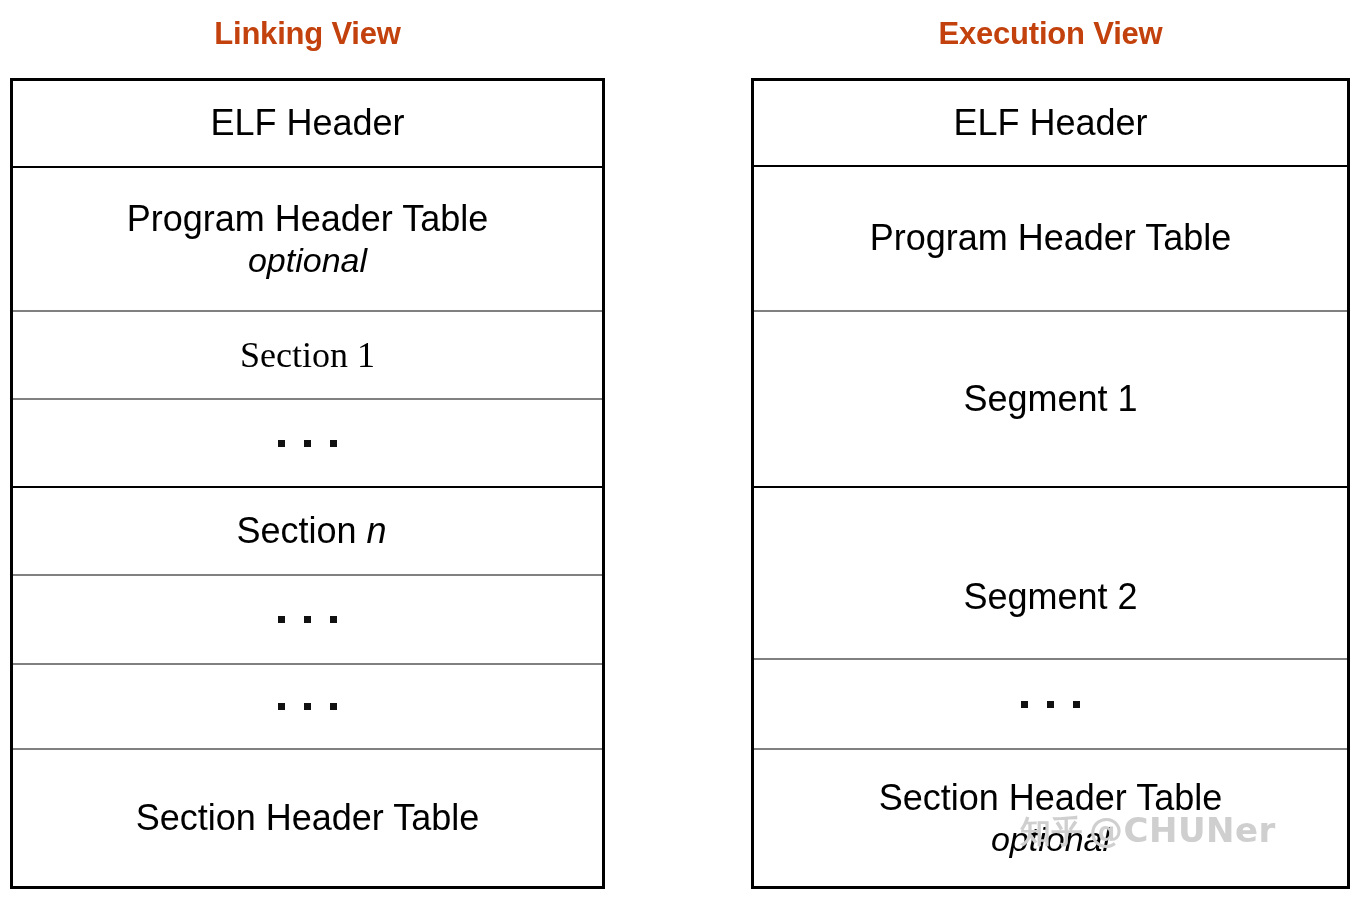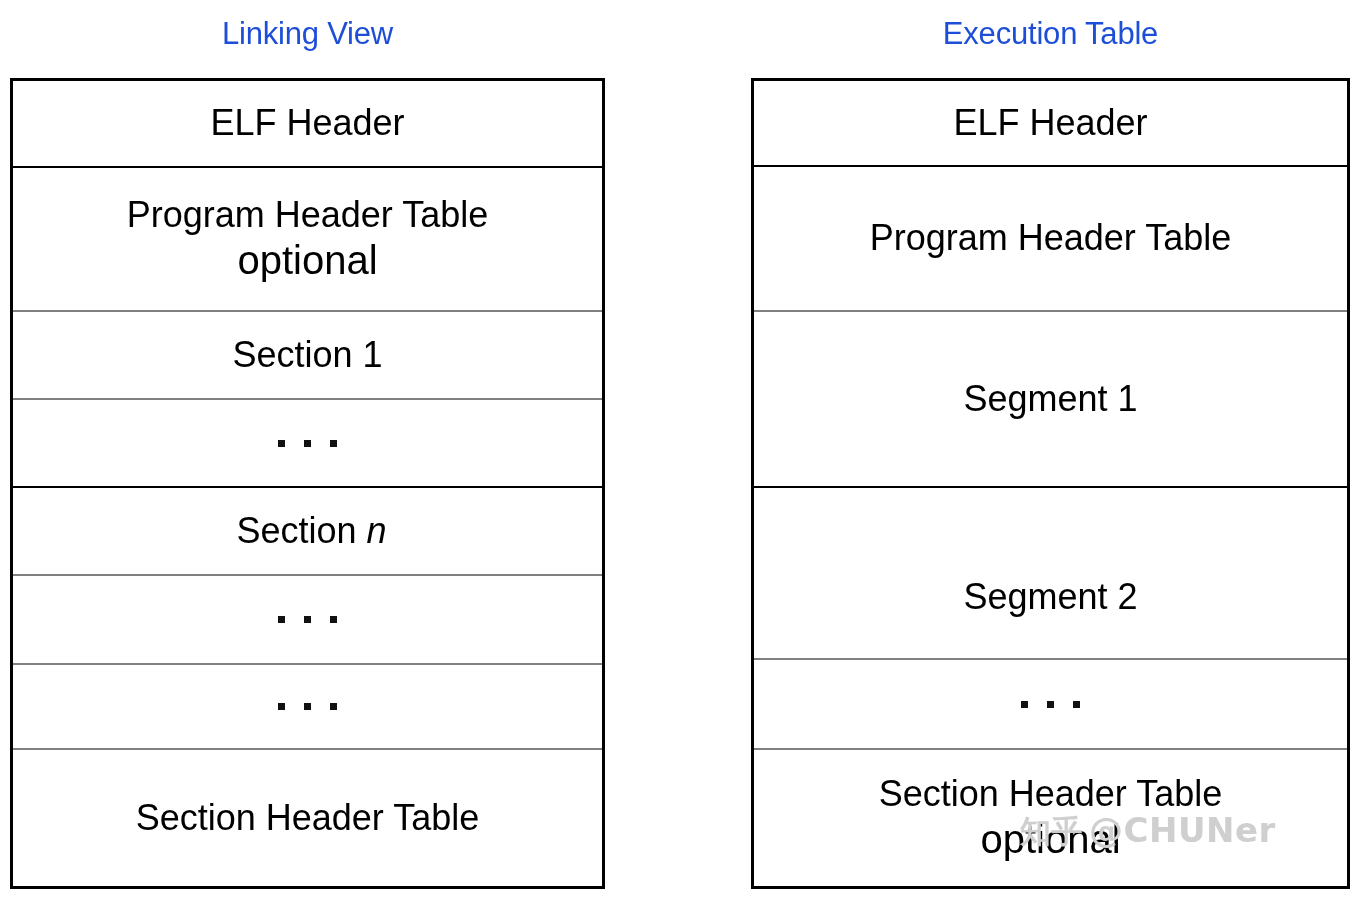--- a/index.html
+++ b/index.html
@@ -18,24 +18,24 @@
 
   .diagram {
     position: absolute;
     inset: 0;
   }
 
   
   .col-title {
     position: absolute;
     font-size: 31px;
-    font-weight: normal;
+    font-weight: bold;
     letter-spacing: -0.2px;
     text-align: center;
-    color: #1d4ed8;
+    color: #c2410c;
     white-space: nowrap;
   }
   .col-title.left  { left: 10px;  top: 16px; width: 595px; }
   .col-title.right { left: 751px; top: 16px; width: 599px; }
 
   
   .box {
     position: absolute;
     border: 3px solid #000000;
     background: #ffffff;
@@ -56,21 +56,22 @@
     justify-content: center;
     text-align: center;
   }
   .row .line {
     font-size: 36px;
     line-height: 1.18;
     white-space: nowrap;
     color: #000;
   }
   .row .line.sub {
-    font-size: 40px;
+    font-style: italic;
+    font-size: 34px;
   }
 
   
   .sep {
     position: absolute;
     left: 0;
     right: 0;
     height: 0;
     border-top: 2px solid #000000;
   }
@@ -109,36 +110,36 @@
     margin-right: 6px;
   }
 </style>
 </head>
 <body>
 
 <div class="diagram">
 
   <div class="col-title left">Linking View</div>
 
-  <div class="col-title right">Execution Table</div>
+  <div class="col-title right">Execution View</div>
 
   <div class="box left">
 
     <div class="row" style="top:0px; height:85px;">
       <span class="line">ELF Header</span>
     </div>
     <div class="sep dark" style="top:85px;"></div>
 
     <div class="row" style="top:87px; height:142px;">
       <span class="line">Program Header Table</span>
       <span class="line sub">optional</span>
     </div>
     <div class="sep gray" style="top:229px;"></div>
 
-    <div class="row" style="top:231px; height:86px;">
+    <div class="row" style="top:231px; height:86px;font-family:Liberation Serif, serif;">
       <span class="line">Section 1</span>
     </div>
     <div class="sep gray" style="top:317px;"></div>
 
     <div class="row" style="top:319px; height:86px;">
       <span class="dots">
           <i></i>
           <i></i>
           <i></i>
         </span>

